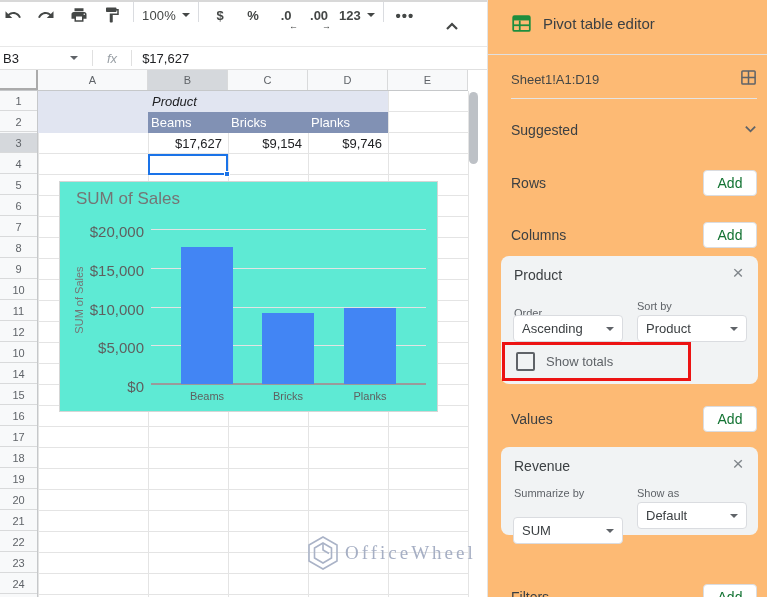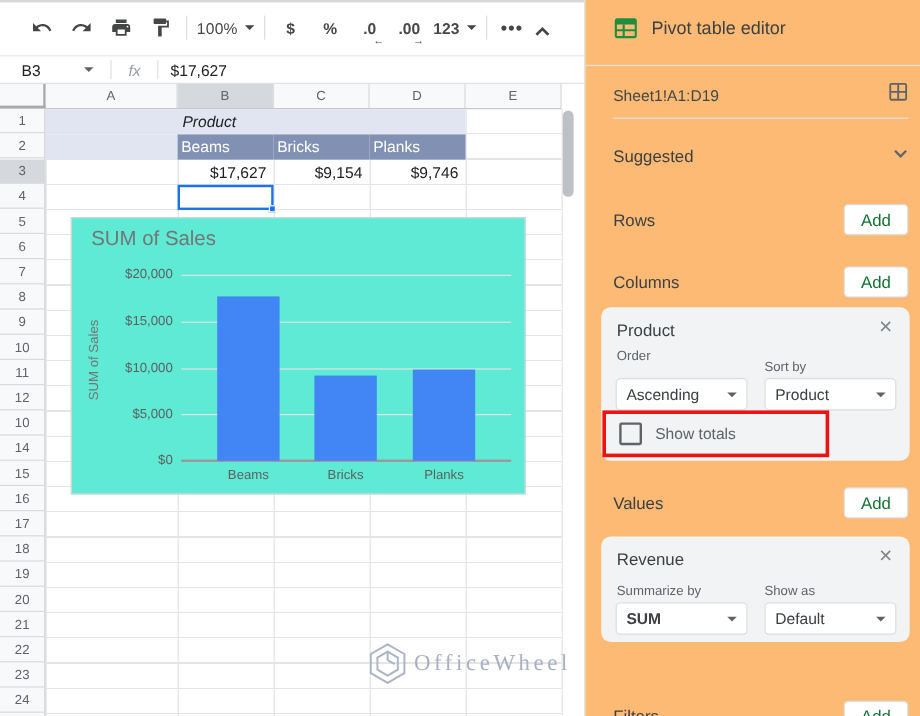--- a/index.html
+++ b/index.html
@@ -2,40 +2,40 @@
 <html><head>
 <meta charset="utf-8">
 <style>
   * { margin:0; padding:0; box-sizing:border-box; }
   html,body { width:767px; height:597px; overflow:hidden; background:#fff;
     font-family:"Liberation Sans", sans-serif; }
   .app { position:relative; width:767px; height:597px; background:#fff; }
 
   
   .toolbar { position:absolute; left:0; top:0; width:487px; height:44px;
-    border-top:2px solid #d8d8d8; display:flex; align-items:center; padding-left:22px; }
+    border-top:2px solid #d8d8d8; display:flex; }
   .tb-btn { display:flex; align-items:center; justify-content:center; height:26px;
     min-width:26px; border-radius:4px; color:#444746; font-size:13px; font-weight:600;
     cursor:pointer; position:relative; }
   .tb-btn svg { width:18px; height:18px; fill:#444746; }
   .tb-gap { width:7px; }
   .tb-div { width:1px; height:20px; background:#dadce0; margin:0 8px; }
   .tb-zoom { font-weight:500; letter-spacing:.2px; }
   .caret { display:inline-block; width:0; height:0; border-left:4px solid transparent;
     border-right:4px solid transparent; border-top:4px solid #444746; margin-left:6px; }
   .dec-arr { position:absolute; bottom:-3px; right:1px; font-size:9px; font-weight:400; }
   .tb-more { font-size:15px; letter-spacing:1px; }
   .tb-collapse { position:absolute; right:22px; top:12px; }
   .tb-collapse svg { width:14px; height:14px; stroke:#444746; stroke-width:2.2; fill:none; }
 
   
   .fbar { position:absolute; left:0; top:46px; width:487px; height:24px;
     border-top:1px solid #e8e8e8; border-bottom:1px solid #e0e0e0;
     display:flex; align-items:center; font-size:13px; color:#202124; }
-  .fb-name { width:70px; padding-left:18px; }
+  .fb-name { width:70px; padding-left:3px; }
   .fb-caret { width:0; height:0; border-left:4px solid transparent; border-right:4px solid transparent;
     border-top:4px solid #5f6368; margin-right:14px; }
   .fb-div { width:1px; height:16px; background:#e0e0e0; }
   .fb-fx { font-style:italic; color:#9aa0a6; font-size:13px; padding:0 14px; }
   .fb-value { padding-left:10px; }
 
   
   .grid { position:absolute; left:0; top:70px; width:481px; height:527px; background:#fff; }
   .col-headers { position:absolute; left:0; top:0; width:468px; height:21px; background:#f8f9fa;
     border-bottom:1px solid #c6c8ca; }
@@ -65,21 +65,21 @@
     background:#1a73e8; border:1px solid #fff; }
   .scroll-thumb { position:absolute; left:469px; top:22px; width:9px; height:72px;
     border-radius:5px; background:#bdc1c6; }
 
   
   .chart { position:absolute; left:59px; top:181px; width:379px; height:231px; background:#5eead4;
     border:1px solid #d5d5d5; z-index:4; }
   .chart-title { position:absolute; left:16px; top:7px; font-size:17px; color:#757575; }
   .chart-ylab { position:absolute; left:-26px; top:112px; font-size:11px; color:#757575;
     transform:rotate(-90deg); width:90px; text-align:center; }
-  .ytick { position:absolute; right:293px; width:70px; text-align:right; font-size:11px;
+  .ytick { position:absolute; right:293px; width:70px; text-align:right; font-size:15px;
     color:#5f5f5f; }
   .gridline { position:absolute; left:91px; width:275px; height:1px; background:#e3e3e3; }
   .baseline { position:absolute; left:91px; width:275px; height:2px; background:#9a9a9a; top:201px; }
   .bar { position:absolute; width:52px; background:#4285f4; }
   .xlab { position:absolute; top:208px; width:80px; text-align:center; font-size:11px; color:#5f5f5f; }
 
   
   .wm { position:absolute; left:305px; top:534px; z-index:5; display:flex; align-items:center;
     color:#aab3c7; }
   .wm svg { width:36px; height:38px; stroke:#aab3c7; fill:none; stroke-width:1.6; }
@@ -327,21 +327,21 @@
     </div>
 
     <div class="p-row" style="top:222px;height:26px;">
       <span class="p-sec">Columns</span>
       <button class="add-btn">Add</button>
     </div>
 
     <div class="card" style="top:256px;height:128px;">
       <div class="card-title">Product</div>
       <div class="card-x">×</div>
-      <div class="fld-lab" style="left:13px;top:35px;">Order</div>
+      <div class="fld-lab" style="left:13px;top:51px;">Order</div>
       <div class="fld-lab" style="left:136px;top:44px;">Sort by</div>
       <div class="dd" style="left:12px;top:59px;">
         <span>Ascending</span>
         <span class="caret"></span>
       </div>
       <div class="dd" style="left:136px;top:59px;">
         <span>Product</span>
         <span class="caret"></span>
       </div>
       <div class="red-box"></div>
@@ -352,21 +352,21 @@
     <div class="p-row" style="top:406px;height:26px;">
       <span class="p-sec">Values</span>
       <button class="add-btn">Add</button>
     </div>
 
     <div class="card" style="top:447px;height:88px;">
       <div class="card-title">Revenue</div>
       <div class="card-x">×</div>
       <div class="fld-lab" style="left:13px;top:40px;">Summarize by</div>
       <div class="fld-lab" style="left:136px;top:40px;">Show as</div>
-      <div class="dd" style="left:12px;top:55px;font-weight:bold;">
+      <div class="dd" style="left:12px;top:70px;">
         <span>SUM</span>
         <span class="caret"></span>
       </div>
       <div class="dd" style="left:136px;top:55px;">
         <span>Default</span>
         <span class="caret"></span>
       </div>
     </div>
 
     <div class="p-row" style="top:584px;height:26px;">

